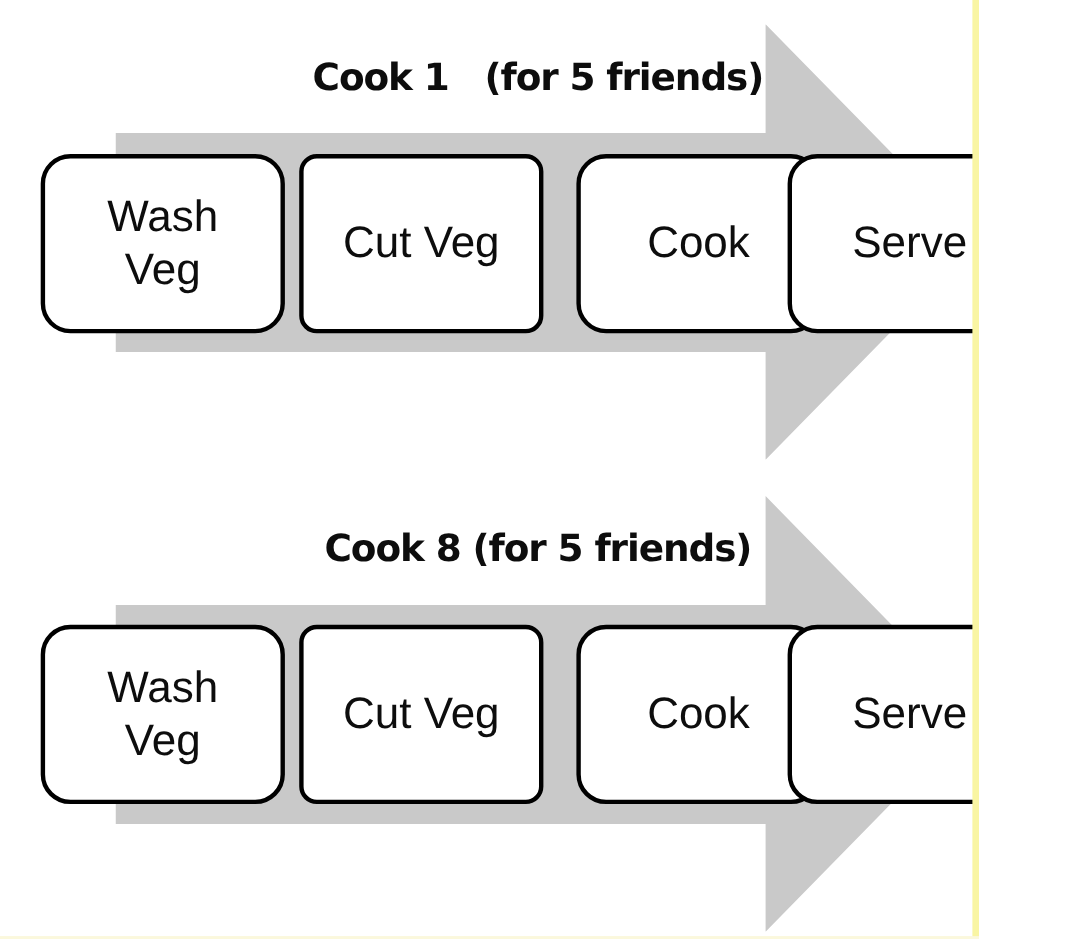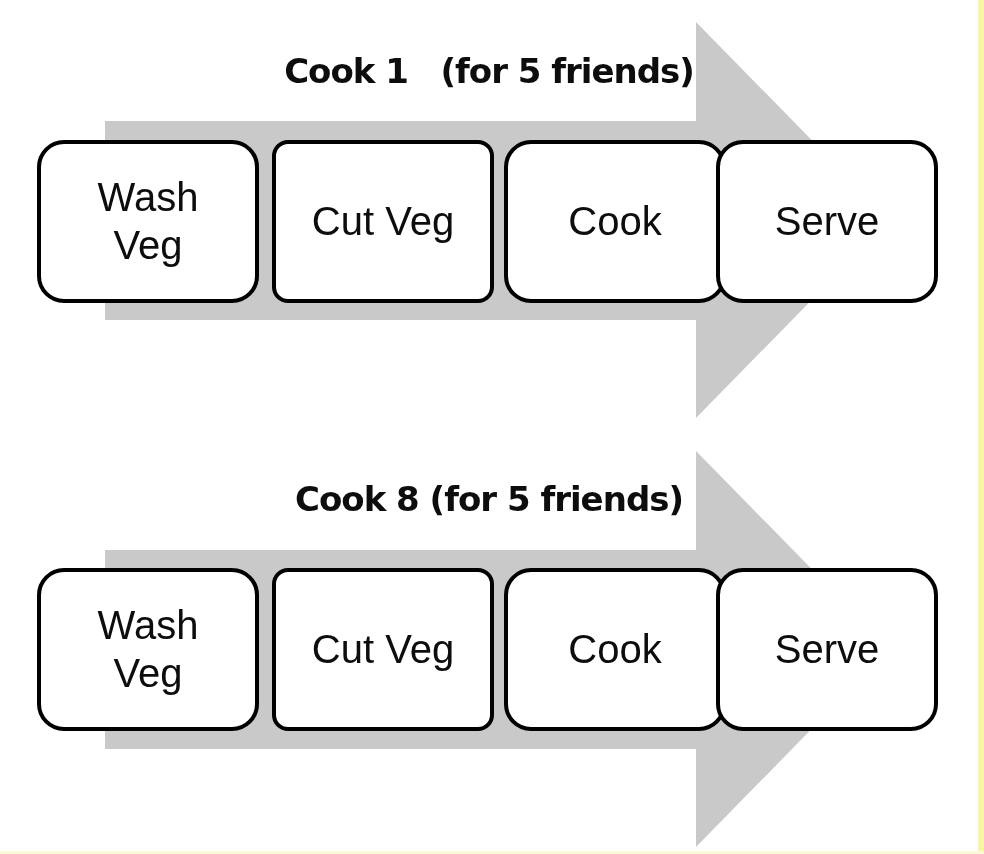--- a/index.html
+++ b/index.html
@@ -1,18 +1,18 @@
 <!DOCTYPE html>
 <html><head>
 <meta charset="utf-8">
 <style>
   html, body { margin: 0; padding: 0; background: #ffffff; }
   .canvas {
     position: relative;
-    width: 984px;
+    width: 890px;
     height: 854px;
     background: #ffffff;
     overflow: hidden;
     font-family: "Liberation Sans", sans-serif;
   }
   .accent-right {
     position: absolute;
     top: 0; right: 0;
     width: 6px; height: 854px;
   }
@@ -46,21 +46,21 @@
     border: 4px solid #000000;
     border-radius: 27px;
     display: flex;
     align-items: center;
     justify-content: center;
   }
   .row1 .step-box { top: 140px; }
   .row2 .step-box { top: 568px; }
   .pos-0 { left: 37px; }
   .pos-1 { left: 272px; border-radius: 16px; }
-  .pos-2 { left: 504px; align-items: center; }
+  .pos-2 { left: 524px; align-items: center; }
   .pos-3 { left: 716px; }
   .step-label {
     font-family: "Liberation Sans", sans-serif;
     font-size: 40px;
     line-height: 1.18;
     color: #0d0d0d;
     text-align: center;
     white-space: pre-line;
   }
 </style>

